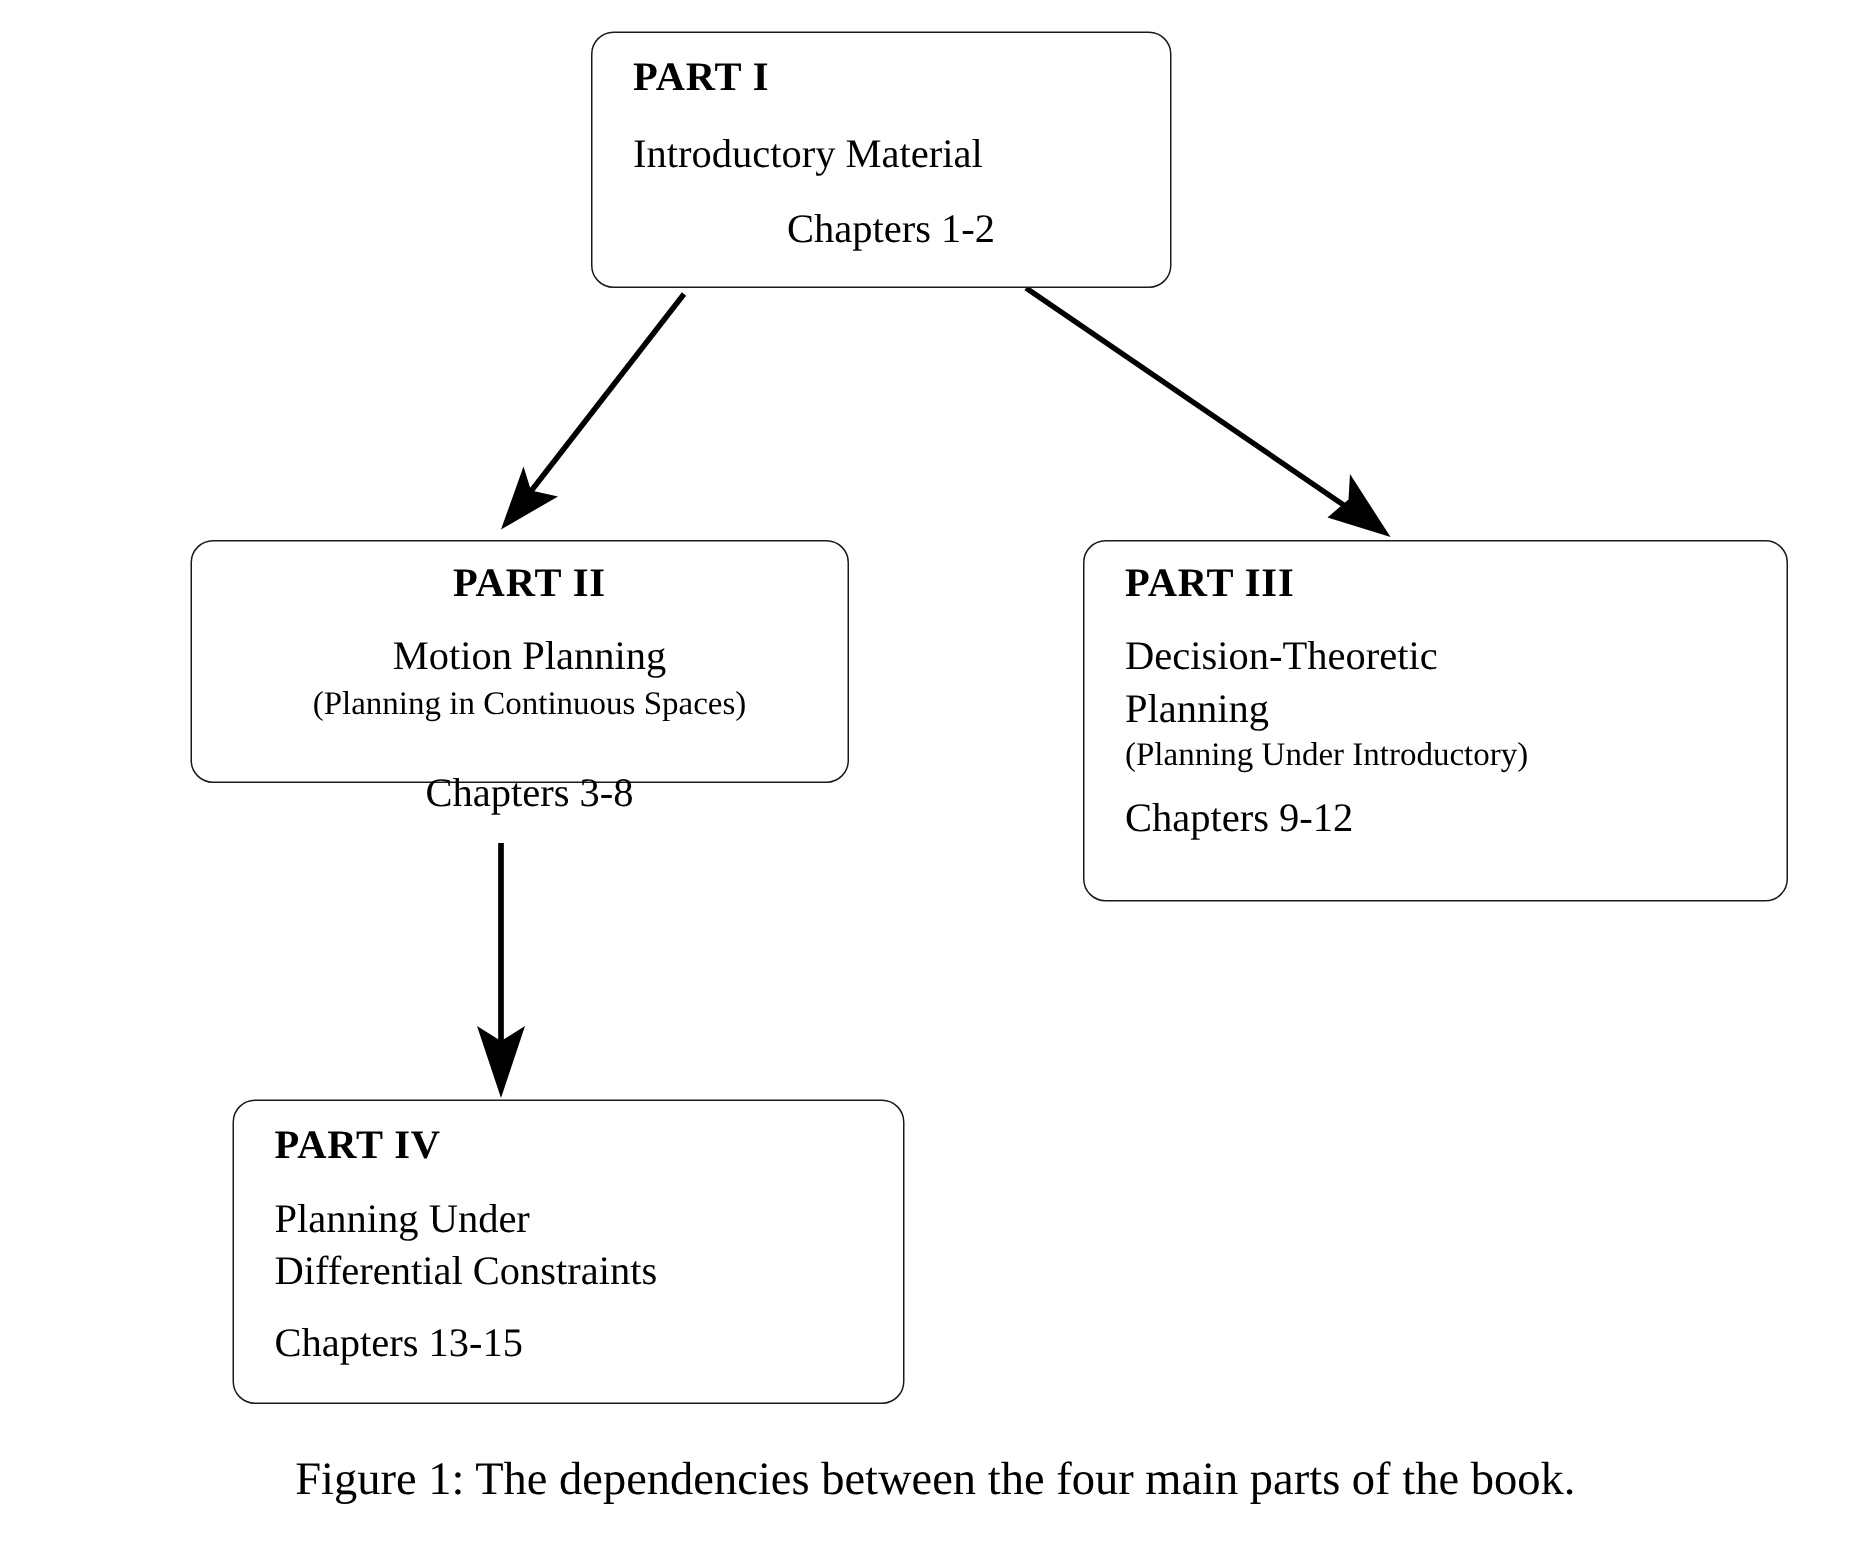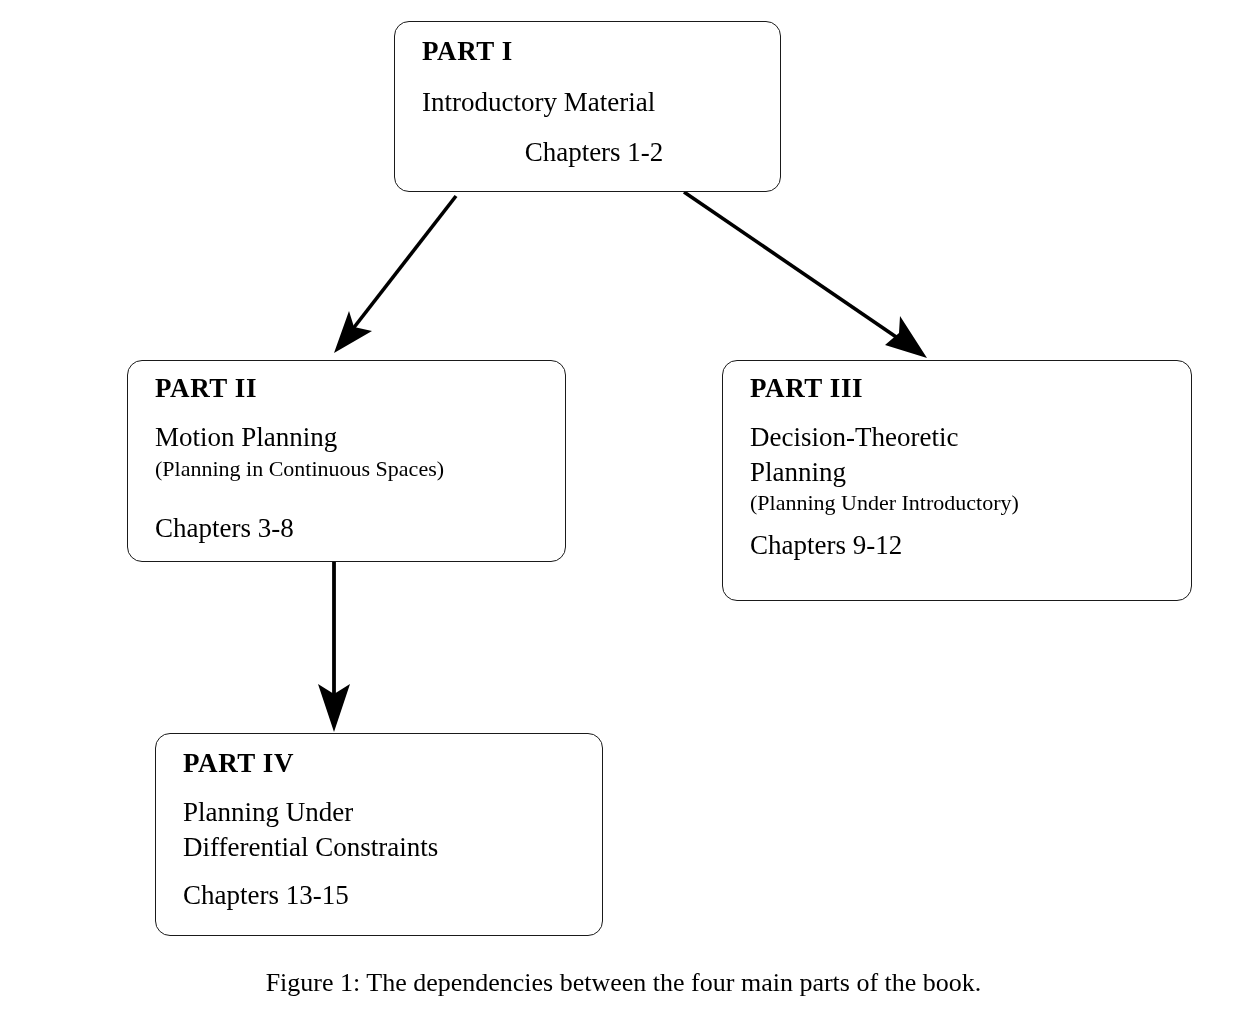--- a/index.html
+++ b/index.html
@@ -73,21 +73,21 @@
 
   .part-chapters {
     font-size: 27px;
     line-height: 1.0;
     margin-top: 16px;
     white-space: nowrap;
   }
 
   
   #box-part-1 { left: 394px; top: 21px;  width: 387px; height: 171px; }
-  #box-part-2 { left: 127px; top: 360px; width: 439px; height: 202px; }
+  #box-part-2 { left: 127px; top: 360px; width: 439px; height: 162px; text-align: center; }
   #box-part-3 { left: 722px; top: 360px; width: 470px; height: 241px; }
   #box-part-4 { left: 155px; top: 733px; width: 448px; height: 203px; }
 
   #box-part-1 .node-inner { top: 16px; }
   #box-part-2 .node-inner { top: 14px; }
   #box-part-3 .node-inner { top: 14px; }
   #box-part-4 .node-inner { top: 16px; }
 
   #box-part-1 .part-label { margin-bottom: 20px; }
   #box-part-1 .part-chapters { margin-top: 19px; text-align: center; }
@@ -96,21 +96,21 @@
   #box-part-3 .part-chapters { margin-top: 14px; }
   #box-part-4 .part-chapters { margin-top: 18px; }
 
   
   #figure-caption {
     position: absolute;
     left: 0;
     top: 968px;
     width: 1247px;
     text-align: center;
-    font-size: 26px;
+    font-size: 31px;
     line-height: 1.15;
     white-space: nowrap;
   }
 </style>
 </head>
 <body>
 
 <div id="figure-canvas">
 
   <svg id="arrow-layer" viewBox="0 0 1247 1032" width="1247" height="1032" xmlns="http://www.w3.org/2000/svg">

